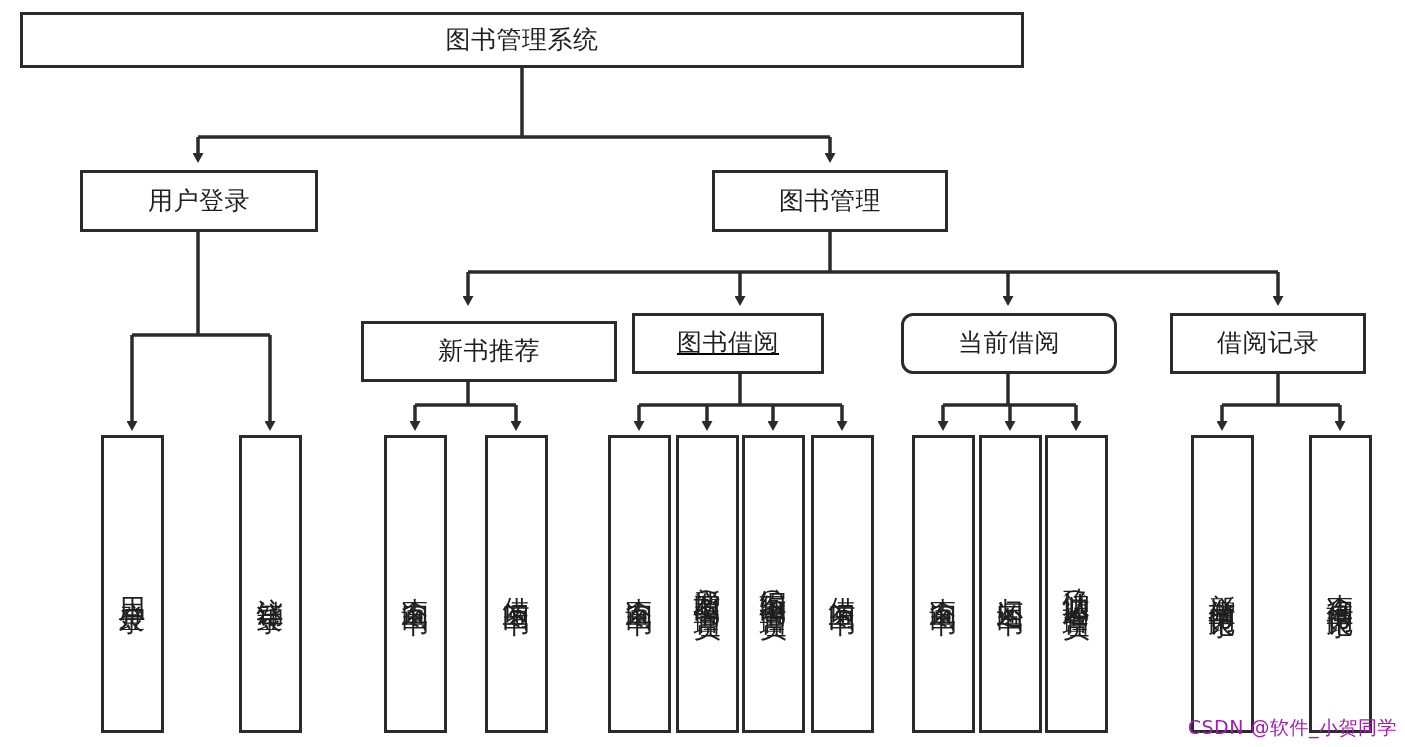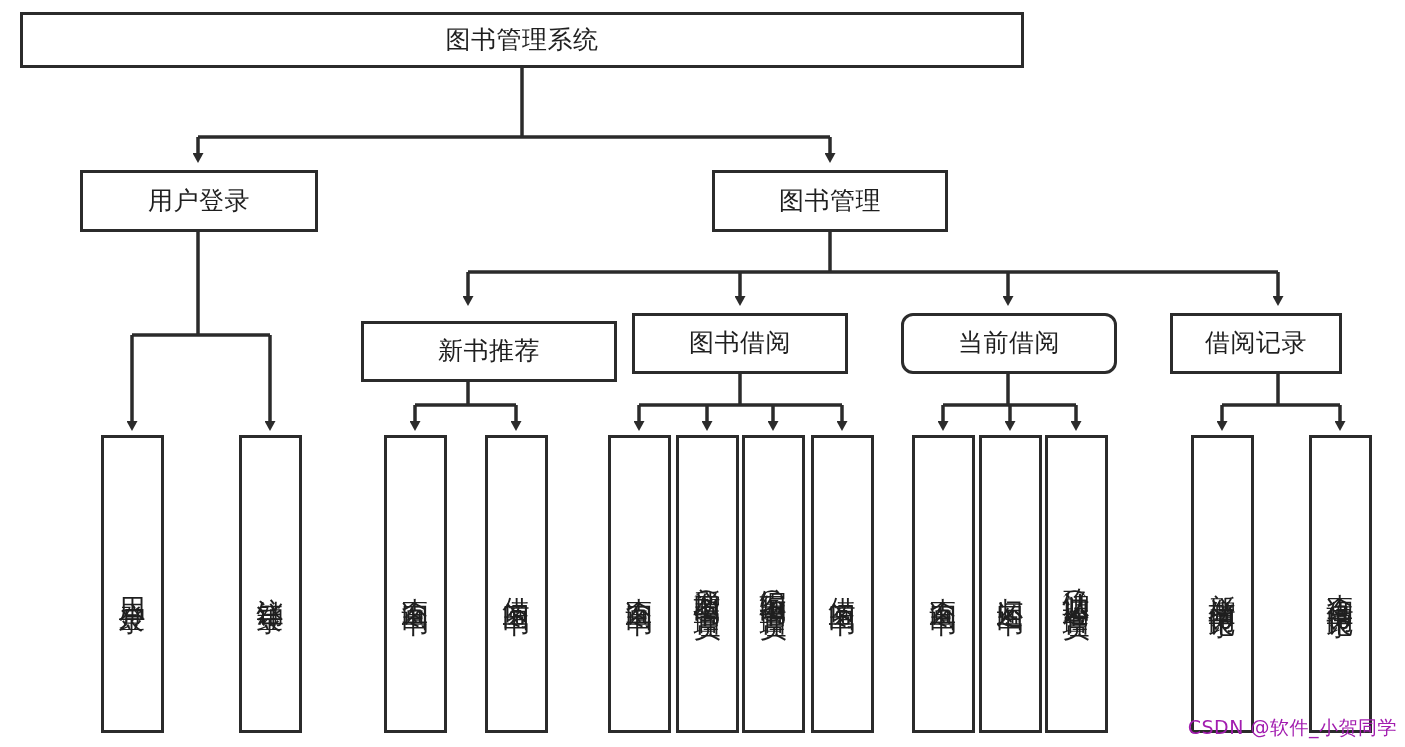--- a/index.html
+++ b/index.html
@@ -135,27 +135,27 @@
   <div class="node horiz" style="left:80px; top:170px; width:238px; height:62px;">
     <span class="label">用户登录</span>
   </div>
   <div class="node horiz" style="left:712px; top:170px; width:236px; height:62px;">
     <span class="label">图书管理</span>
   </div>
 
   <div class="node horiz" style="left:361px; top:313px; width:256px; height:61px;margin-top:8px;">
     <span class="label">新书推荐</span>
   </div>
-  <div class="node horiz" style="left:632px; top:313px; width:216px; height:61px;">
+  <div class="node horiz" style="left:632px; top:313px; width:192px; height:61px;text-decoration:underline;">
     <span class="label">图书借阅</span>
   </div>
   <div class="node horiz" style="left:901px; top:313px; width:216px; height:61px;border-radius:12px;">
     <span class="label">当前借阅</span>
   </div>
-  <div class="node horiz" style="left:1170px; top:313px; width:172px; height:61px;">
+  <div class="node horiz" style="left:1170px; top:313px; width:196px; height:61px;">
     <span class="label">借阅记录</span>
   </div>
 
   <div class="node vert" style="left:101px; top:435px; width:63px; height:298px;">
     <span class="label">用户登录</span>
   </div>
   <div class="node vert" style="left:239px; top:435px; width:63px; height:298px;">
     <span class="label">注销登录</span>
   </div>
 

